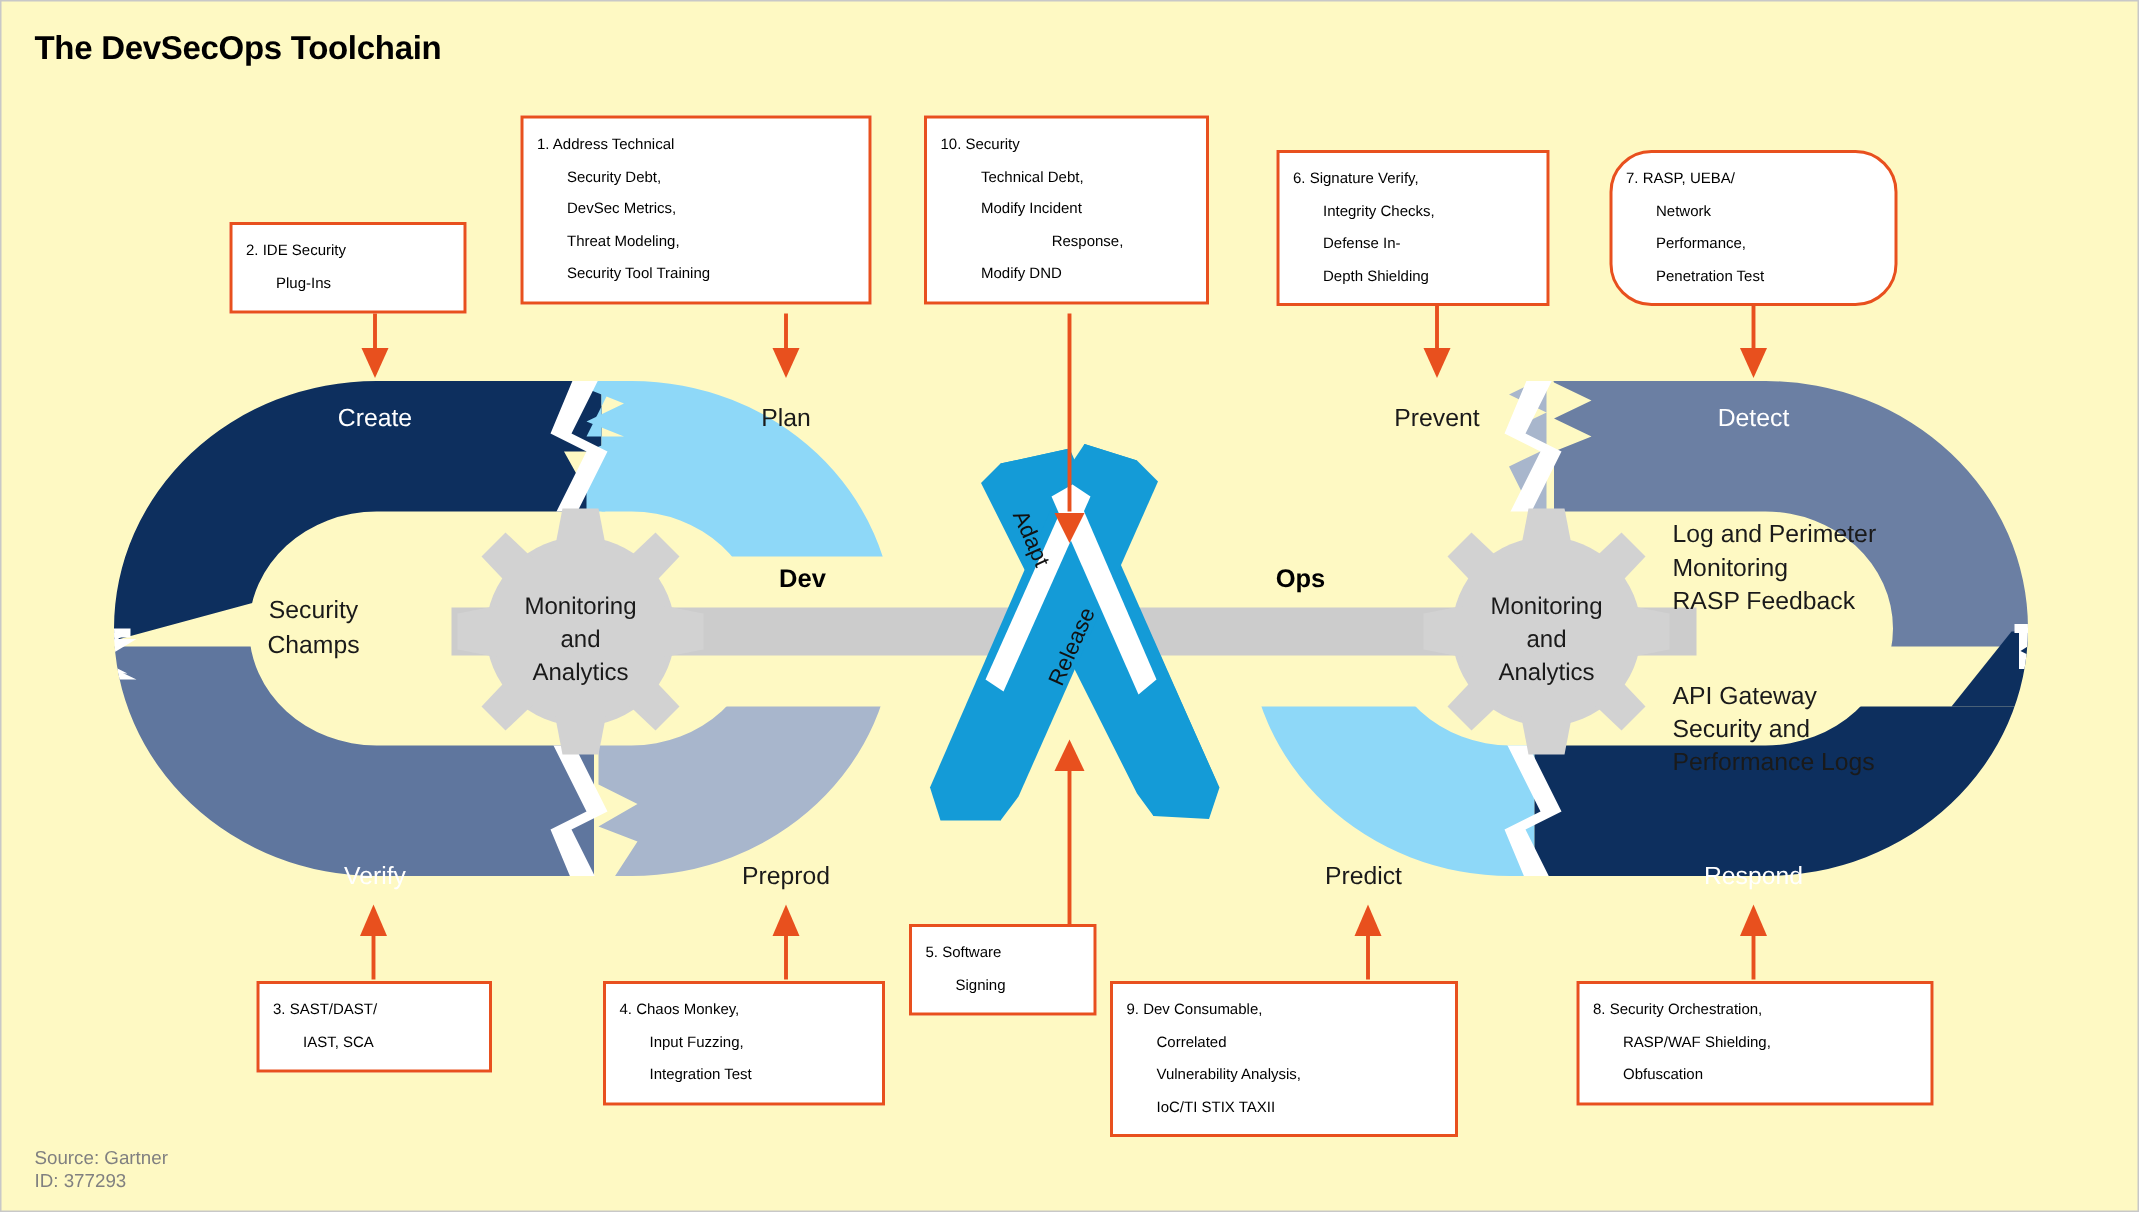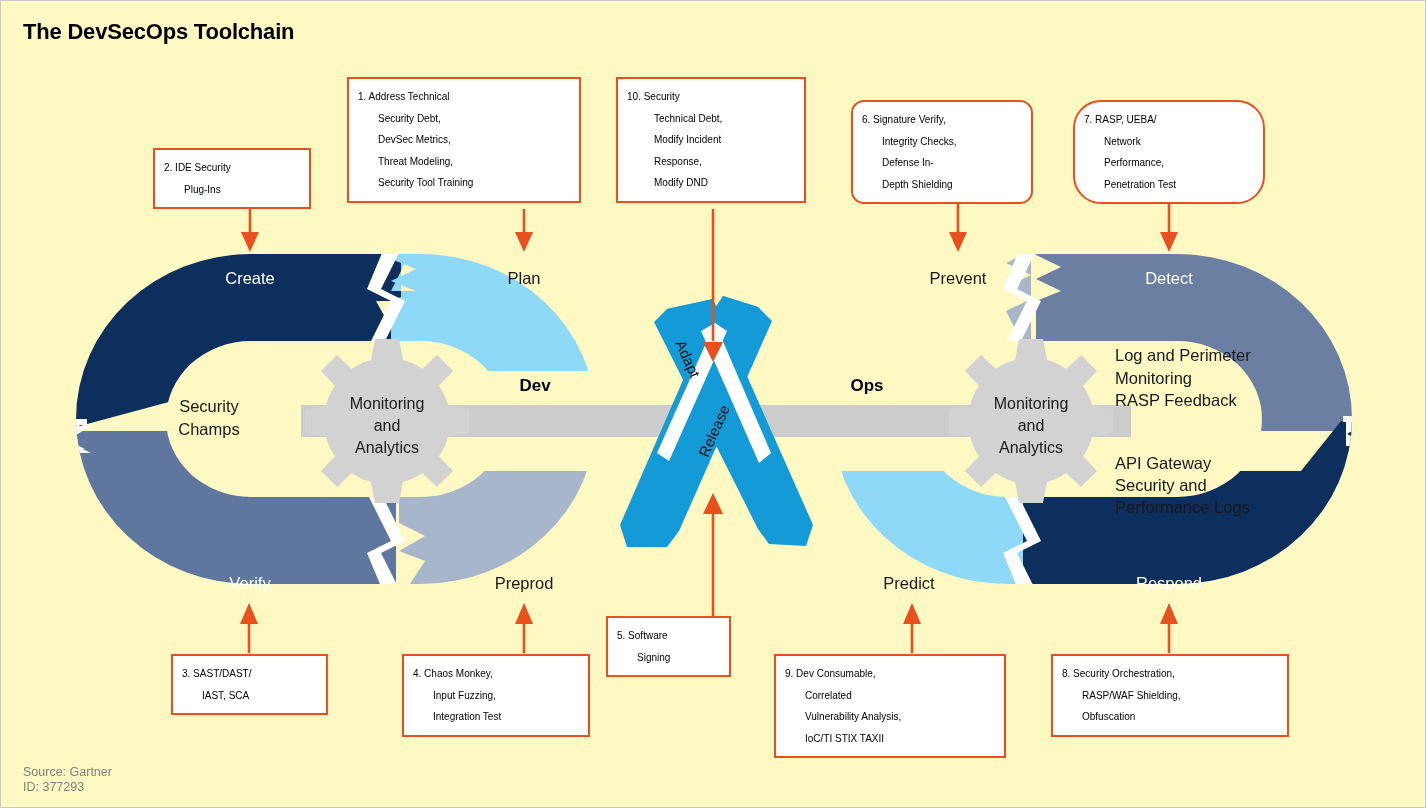--- a/index.html
+++ b/index.html
@@ -286,25 +286,25 @@
     <span class="ln cont">Security Debt,</span>
     <span class="ln cont">DevSec Metrics,</span>
     <span class="ln cont">Threat Modeling,</span>
     <span class="ln cont">Security Tool Training</span>
   </div>
 
   <div class="callout" style="left:615px; top:76px; width:190px;">
     <span class="ln" style="padding-left:27px; text-indent:-27px;">10. Security</span>
     <span class="ln cont" style="padding-left:27px;">Technical Debt,</span>
     <span class="ln cont" style="padding-left:27px;">Modify Incident</span>
-    <span class="ln cont" style="padding-left:27px;">Response,</span>
+    <span class="ln cont" style="padding-left:27px;text-align:center;">Response,</span>
     <span class="ln cont" style="padding-left:27px;">Modify DND</span>
   </div>
 
-  <div class="callout" style="left:850px; top:99px; width:182px;border-radius:13px;">
+  <div class="callout" style="left:850px; top:99px; width:182px;">
     <span class="ln">6. Signature Verify,</span>
     <span class="ln cont">Integrity Checks,</span>
     <span class="ln cont">Defense In-</span>
     <span class="ln cont">Depth Shielding</span>
   </div>
 
   <div class="callout" style="left:1072px; top:99px; width:192px;border-radius:28px;">
     <span class="ln">7. RASP, UEBA/</span>
     <span class="ln cont">Network</span>
     <span class="ln cont">Performance,</span>
@@ -320,21 +320,21 @@
     <span class="ln">4. Chaos Monkey,</span>
     <span class="ln cont">Input Fuzzing,</span>
     <span class="ln cont">Integration Test</span>
   </div>
 
   <div class="callout" style="left:605px; top:615px; width:125px;">
     <span class="ln">5. Software</span>
     <span class="ln cont">Signing</span>
   </div>
 
-  <div class="callout" style="left:773px; top:653px; width:232px;">
+  <div class="callout" style="left:739px; top:653px; width:232px;">
     <span class="ln">9. Dev Consumable,</span>
     <span class="ln cont">Correlated</span>
     <span class="ln cont">Vulnerability Analysis,</span>
     <span class="ln cont">IoC/TI STIX TAXII</span>
   </div>
 
   <div class="callout" style="left:1050px; top:653px; width:238px;">
     <span class="ln">8. Security Orchestration,</span>
     <span class="ln cont">RASP/WAF Shielding,</span>
     <span class="ln cont">Obfuscation</span>

